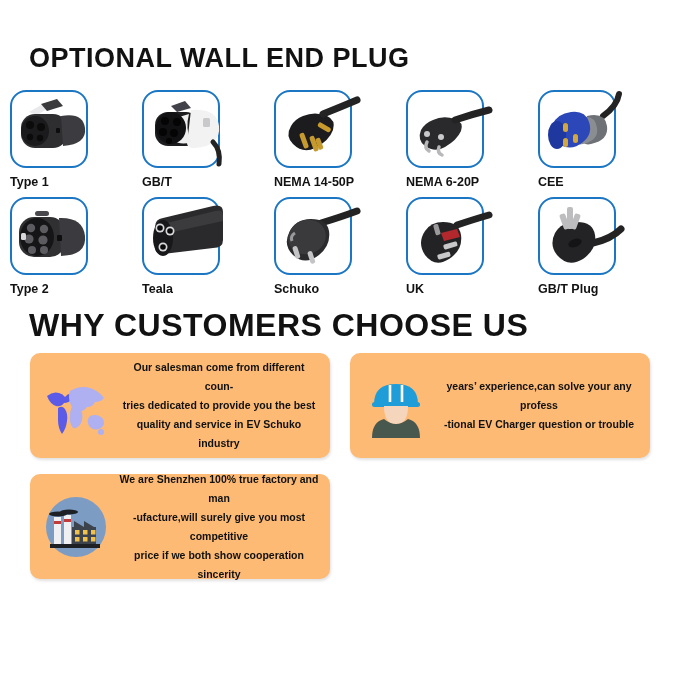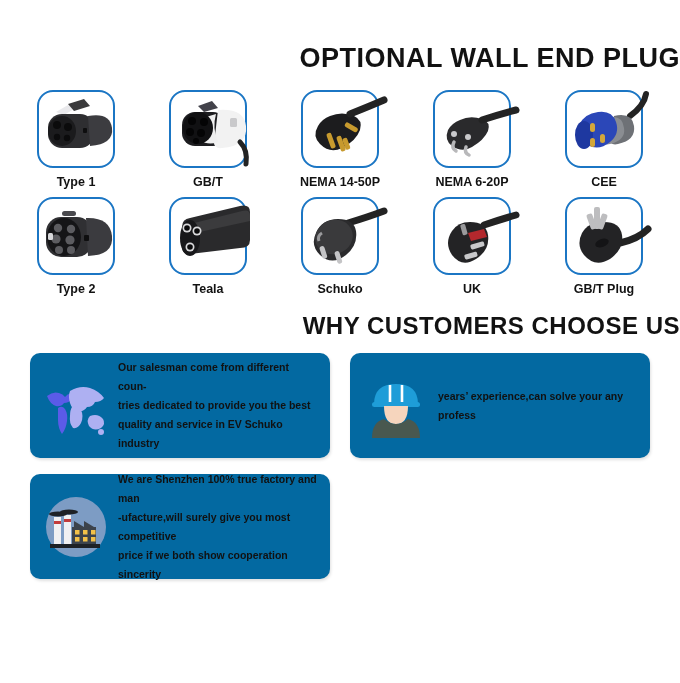--- a/index.html
+++ b/index.html
@@ -6,49 +6,50 @@
   body{
     width:680px;height:683px;
     background:#ffffff;
     font-family:"Liberation Sans", sans-serif;
     overflow:hidden;
     position:relative;
   }
 
   
   .section-title{
-    text-align:right;
+    text-align:left;
     font-weight:bold;
     color:#121212;
     letter-spacing:0.5px;
+    margin-left:29px;
   }
   #title-plugs{
     font-size:27px;
     line-height:27px;
     padding-top:45px;
   }
   #title-why{
-    font-size:24px;
+    font-size:32px;
     line-height:27px;
     padding-top:16px;
   }
 
   
   .plug-grid{
     display:grid;
     grid-template-columns:repeat(5,1fr);
     width:660px;
     margin:0 auto;
     padding-top:18px;
     row-gap:8px;
   }
   .plug-cell{
     display:flex;
     flex-direction:column;
-    align-items:center;
+    align-items:flex-start;
   }
   .plug-card{
     width:74px;height:74px;
     border:2px solid #1b76c4;
     border-radius:16px;
     position:relative;
     background:#ffffff;
     overflow:visible;
   }
   .plug-art{
@@ -69,28 +70,29 @@
   .feature-grid{
     display:grid;
     grid-template-columns:repeat(2,1fr);
     width:620px;
     margin:0 auto;
     padding-top:14px;
     column-gap:20px;
     row-gap:16px;
   }
   .feature-box{
-    background:#0369a1;
+    background:#fdba74;
     border-radius:10px;
     height:105px;
     display:flex;
     align-items:center;
     padding:0 10px;
     box-sizing:border-box;
     box-shadow:1px 2px 3px rgba(0,0,0,0.12);
+    text-align:center;
   }
   .feature-icon{
     width:64px;height:64px;
     flex:0 0 64px;
     display:flex;align-items:center;justify-content:center;
     margin-left:4px;
   }
   .feature-text{
     font-size:10.5px;
     line-height:19px;
@@ -286,20 +288,21 @@
         <svg viewBox="0 0 64 64" width="64" height="64" xmlns="http://www.w3.org/2000/svg">
           <path d="M10 30 q0 -20 22 -20 q22 0 22 20 z" fill="#1e9dd8"></path>
           <path d="M26 11 q0 9 0 19 M38 11 q0 9 0 19" stroke="#ffffff" stroke-width="2.6" fill="none"></path>
           <rect x="8" y="28" width="48" height="5" rx="2.5" fill="#1e9dd8"></rect>
           <path d="M20 32 q0 18 12 18 q12 0 12 -18 z" fill="#f6d5bd"></path>
           <path d="M8 64 q0 -16 12 -19 q12 10 24 0 q12 3 12 19 z" fill="#49584f"></path>
         </svg>
       </div>
       <div class="feature-text">
         <span>years’   experience,can solve your any profess</span>
+        <span>-tional EV Charger question or trouble</span>
       </div>
     </div>
     <div class="feature-box">
       <div class="feature-icon">
         <svg viewBox="0 0 64 64" width="64" height="64" xmlns="http://www.w3.org/2000/svg">
           <circle cx="32" cy="32" r="30" fill="#7d9cc4"></circle>
           <rect x="10" y="22" width="7" height="28" fill="#f0f0f2"></rect>
           <rect x="10" y="26" width="7" height="3" fill="#c23b3b"></rect>
           <rect x="20" y="20" width="7" height="30" fill="#f0f0f2"></rect>
           <rect x="20" y="24" width="7" height="3" fill="#c23b3b"></rect>

